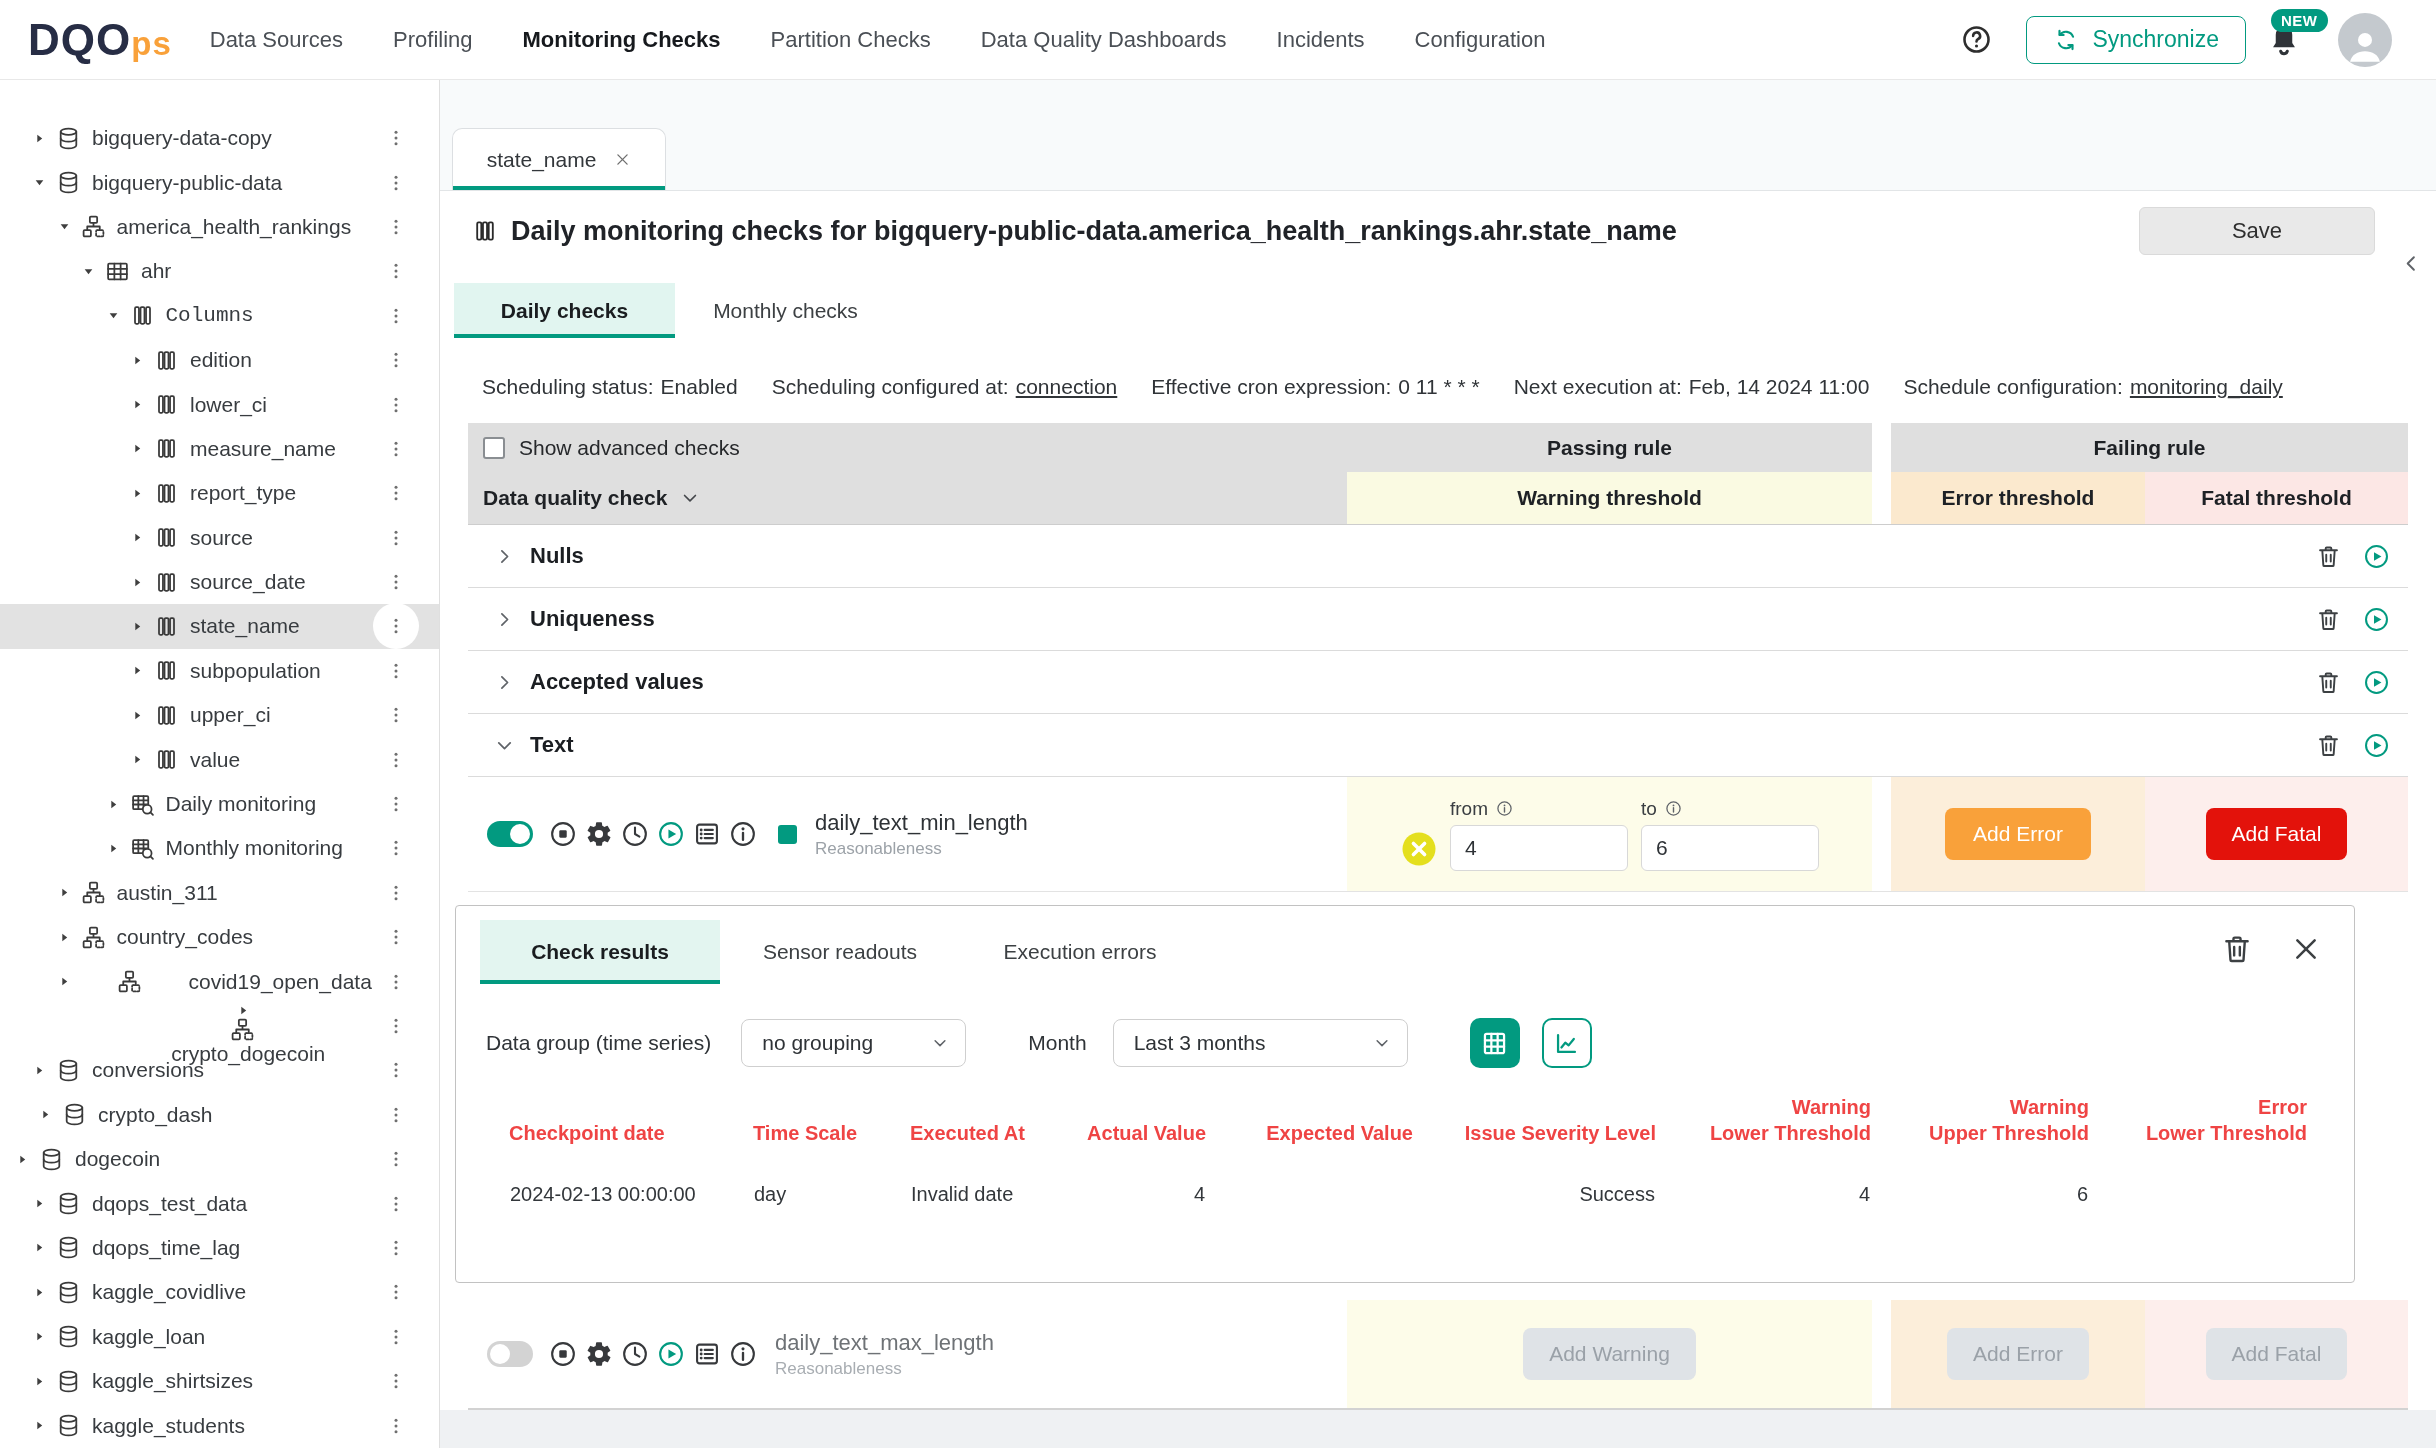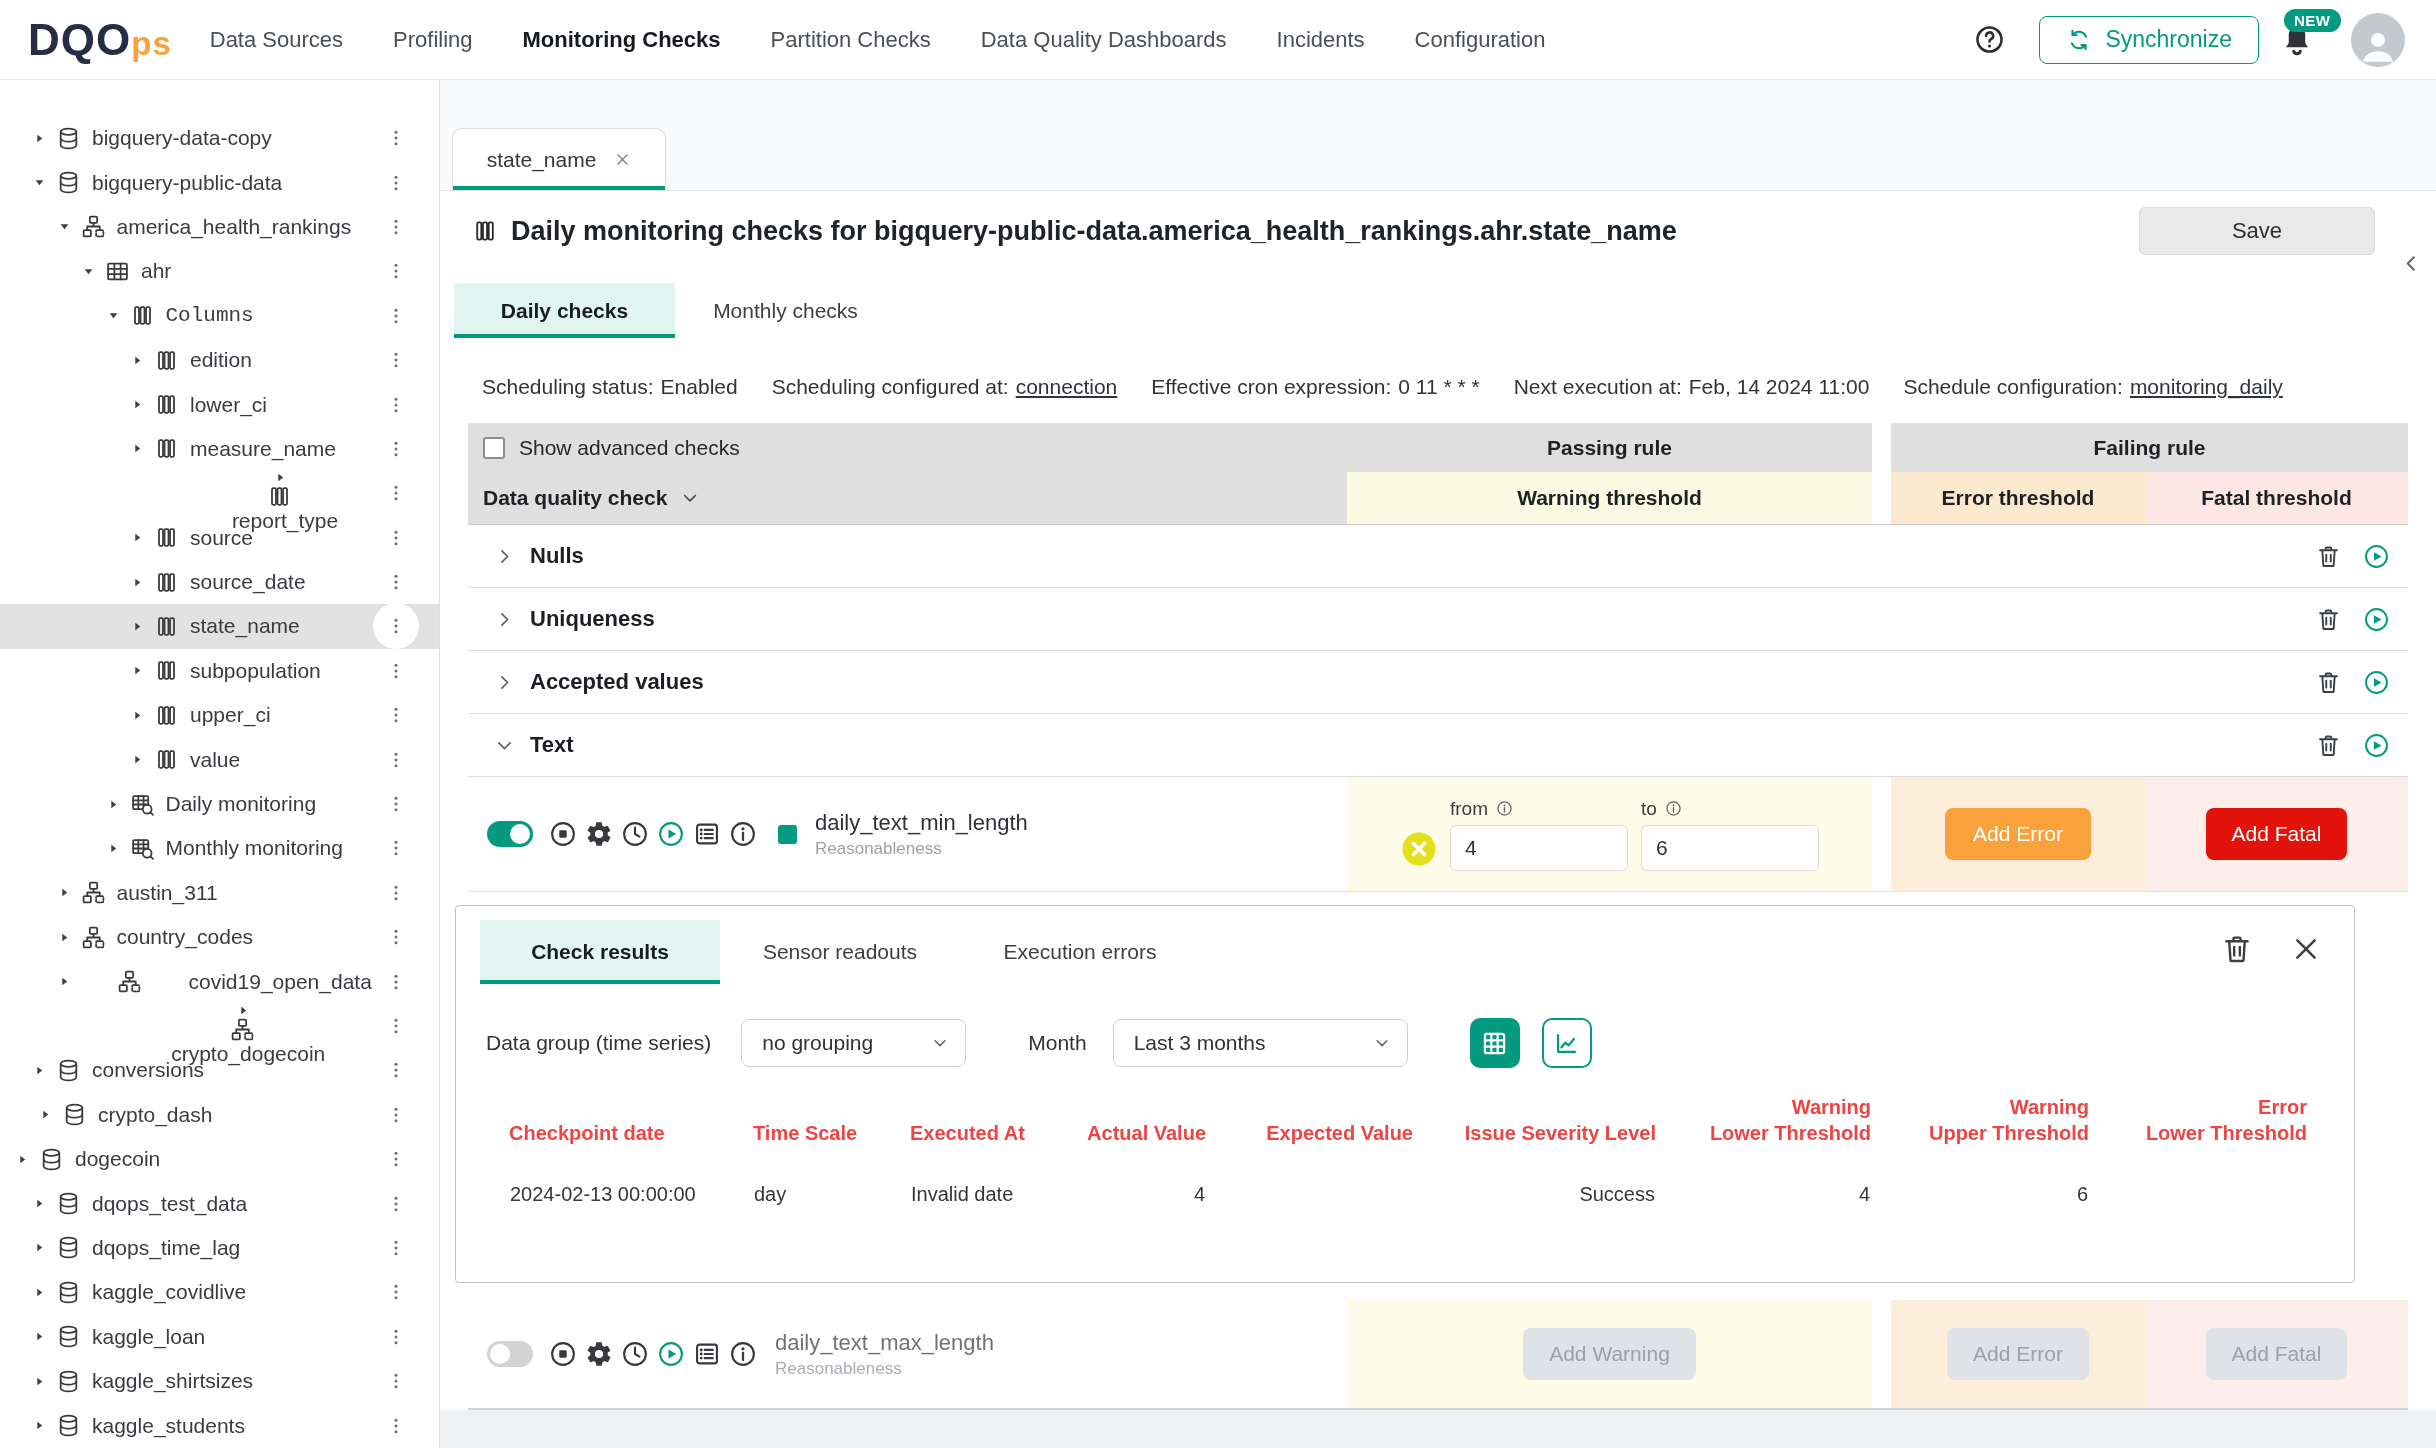--- a/index.html
+++ b/index.html
@@ -2,21 +2,21 @@
 <html><head>
 <meta charset="utf-8">
 <style>
   html,body{margin:0;padding:0;}
   body{width:2436px;height:1448px;overflow:hidden;font-family:"Liberation Sans",sans-serif;background:#fff;}
   .page{position:relative;width:2436px;height:1448px;}
   svg{display:block;width:100%;height:100%;}
   .ic{display:inline-block;flex:none;}
 
   
-  .navbar{position:absolute;top:0;left:0;width:100%;height:80px;background:#fff;border-bottom:1px solid #E8E8E8;display:flex;align-items:center;box-sizing:border-box;padding:0 31px 0 28px;z-index:6;}
+  .navbar{position:absolute;top:0;left:0;width:100%;height:80px;background:#fff;border-bottom:1px solid #E8E8E8;display:flex;align-items:center;box-sizing:border-box;padding:0 44px 0 28px;z-index:6;}
   .logo{display:flex;align-items:baseline;cursor:pointer;}
   .logo-d{font-size:44px;font-weight:800;color:#272D45;letter-spacing:1px;}
   .logo-o{font-size:33px;font-weight:800;color:#F9A13A;letter-spacing:1px;}
   .nav-items{display:flex;gap:50px;margin-left:38px;font-size:22px;color:#4A4F55;align-items:center;}
   .nav-item{cursor:pointer;white-space:nowrap;}
   .nav-item.active{color:#16191D;font-weight:700;}
   .nav-right{margin-left:auto;display:flex;align-items:center;}
   .help-ic{width:31px;height:31px;color:#2E2E2E;margin-right:34px;}
   .sync-btn{display:flex;align-items:center;gap:13px;height:48px;padding:0 26px;border:1.5px solid #029A80;border-radius:8px;background:#fff;color:#029A80;font-size:23px;font-family:inherit;cursor:pointer;}
   .sync-ic{width:26px;height:26px;}
@@ -418,21 +418,21 @@
         <span class="ic tree-dots">
           <svg viewBox="0 0 24 24">
             <g stroke="currentColor" fill="none" stroke-width="1.7" stroke-linecap="round" stroke-linejoin="round">
               <circle cx="12" cy="5" r="1.8" fill="currentColor" stroke="none"></circle>
               <circle cx="12" cy="12" r="1.8" fill="currentColor" stroke="none"></circle>
               <circle cx="12" cy="19" r="1.8" fill="currentColor" stroke="none"></circle>
             </g>
           </svg>
         </span>
       </div>
-      <div class="tree-row" style="padding-left: 131px; flex-direction: column;">
+      <div class="tree-row" style="padding-left: 131px;">
         <span class="ic tree-caret">
           <svg viewBox="0 0 24 24">
             <g stroke="currentColor" fill="none" stroke-width="1.7" stroke-linecap="round" stroke-linejoin="round">
               <path d="M8 5l9 7-9 7z" fill="currentColor" stroke="none"></path>
             </g>
           </svg>
         </span>
         <span class="ic tree-icon">
           <svg viewBox="0 0 24 24">
             <g stroke="currentColor" fill="none" stroke-width="1.7" stroke-linecap="round" stroke-linejoin="round">

